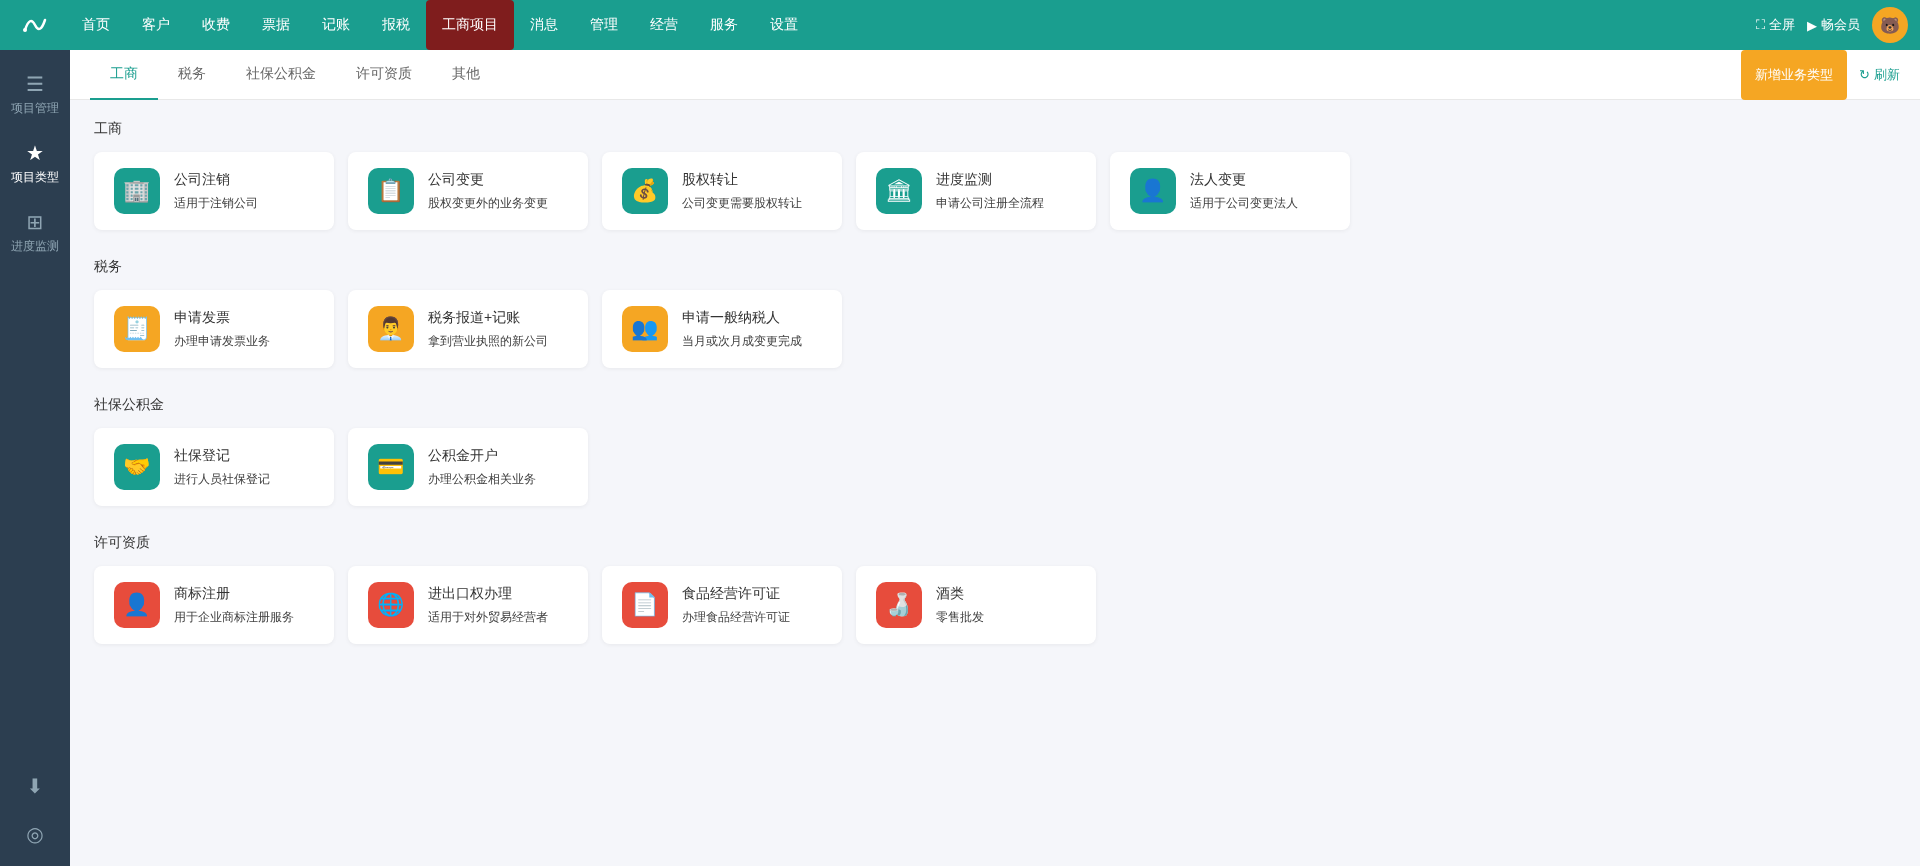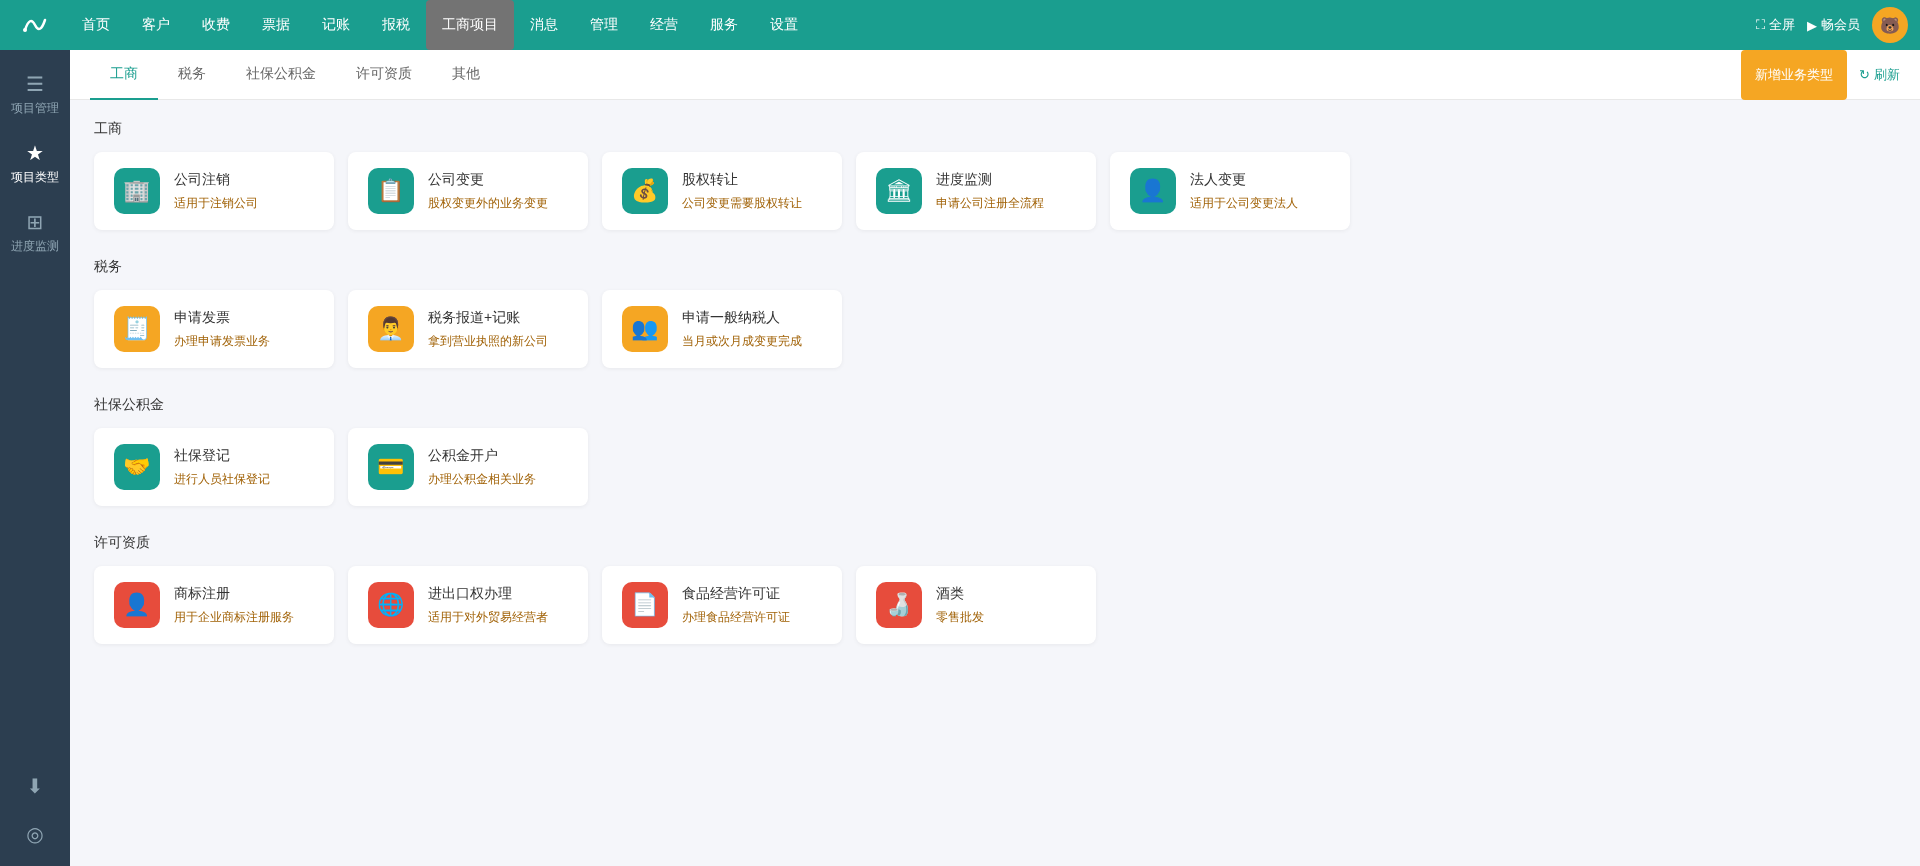--- a/index.html
+++ b/index.html
@@ -28,21 +28,21 @@
       color: #fff;
       font-size: 14px;
       padding: 0 16px;
       height: 50px;
       display: flex;
       align-items: center;
       cursor: pointer;
       white-space: nowrap;
     }
     .nav-item.active {
-      background: #737373;
+      background: #7f1d1d;
       border-radius: 4px;
       text-align: center;
     }
     .nav-right {
       display: flex;
       align-items: center;
       gap: 12px;
     }
     .nav-right-btn {
       color: #fff;
@@ -223,21 +223,21 @@
       flex-shrink: 0;
       font-size: 22px;
       color: #fff;
     }
     .card-icon.teal { background: #1a9e8f; }
     .card-icon.orange { background: #f5a623; }
     .card-icon.red { background: #e74c3c; }
 
     .card-info { display: flex; flex-direction: column; gap: 6px; }
     .card-title { font-size: 14px; color: #333; font-weight: 500; }
-    .card-desc { font-size: 12px; color: #a16207; }
+    .card-desc { font-size: 12px; color: #404040; }
 
     
     .scroll-content::-webkit-scrollbar { width: 8px; }
     .scroll-content::-webkit-scrollbar-track { background: #f0f0f0; }
     .scroll-content::-webkit-scrollbar-thumb { background: #ccc; border-radius: 4px; }
   </style>
 </head>
 <body>
 
 <div class="top-nav">

